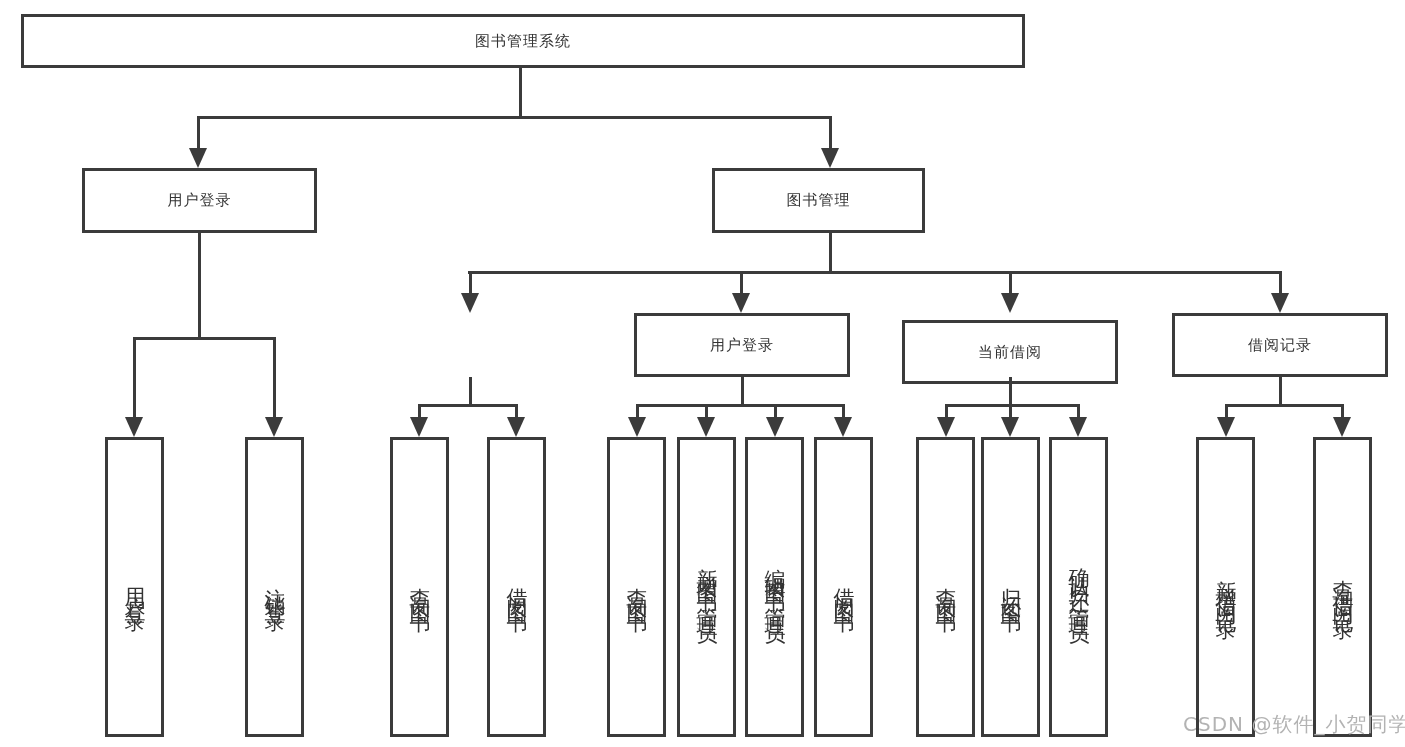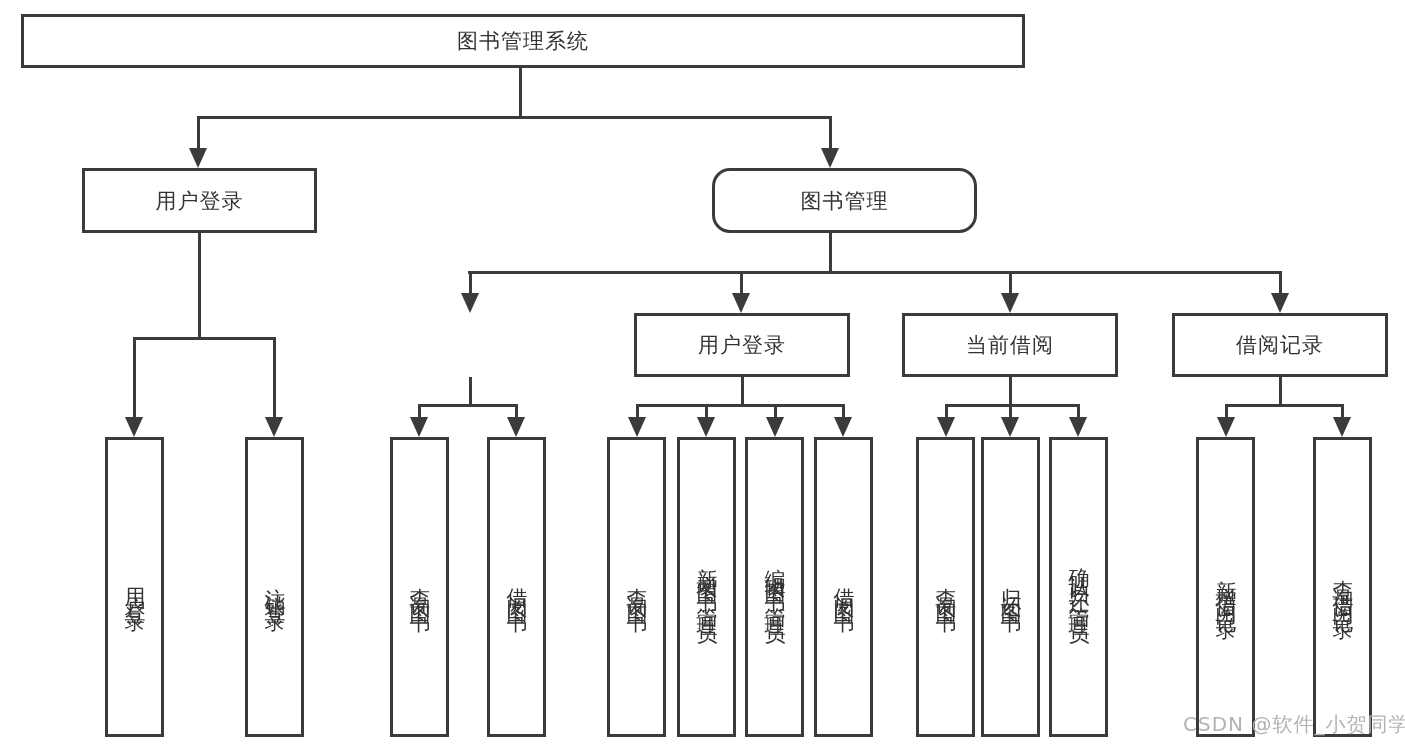--- a/index.html
+++ b/index.html
@@ -15,21 +15,21 @@
 
   
   .box{
     position:absolute;
     border:3px solid var(--line);
     background:#fff;
     display:flex;
     align-items:center;
     justify-content:center;
     color:var(--text);
-    font-size:21px;
+    font-size:15px;
     letter-spacing:1px;
   }
   .vbox{
     font-size:21px;
   }
   .vbox .vtext{
     writing-mode:vertical-rl;
     text-orientation:mixed;
     letter-spacing:8px;
     line-height:1;
@@ -69,21 +69,21 @@
   <div class="vline" style="left:519px;top:68px;height:50px;"></div>
   <div class="hline" style="left:197px;top:116px;width:635px;"></div>
   <div class="vline" style="left:197px;top:116px;height:34px;"></div>
   <div class="ahead" style="left:189px;top:148px;"></div>
   <div class="vline" style="left:829px;top:116px;height:34px;"></div>
   <div class="ahead" style="left:821px;top:148px;"></div>
 
   <div class="box" style="left:82px;top:168px;width:235px;height:65px;">
     <span>用户登录</span>
   </div>
-  <div class="box" style="left:712px;top:168px;width:265px;height:65px;border-radius:18px;">
+  <div class="box" style="left:712px;top:168px;width:213px;height:65px;">
     <span>图书管理</span>
   </div>
 
   <div class="vline" style="left:198px;top:233px;height:106px;"></div>
   <div class="hline" style="left:133px;top:337px;width:143px;"></div>
   <div class="vline" style="left:133px;top:337px;height:82px;"></div>
   <div class="ahead" style="left:125px;top:417px;"></div>
   <div class="vline" style="left:273px;top:337px;height:82px;"></div>
   <div class="ahead" style="left:265px;top:417px;"></div>
 
@@ -94,21 +94,21 @@
   <div class="vline" style="left:740px;top:271px;height:23px;"></div>
   <div class="ahead" style="left:732px;top:293px;"></div>
   <div class="vline" style="left:1009px;top:271px;height:23px;"></div>
   <div class="ahead" style="left:1001px;top:293px;"></div>
   <div class="vline" style="left:1279px;top:271px;height:23px;"></div>
   <div class="ahead" style="left:1271px;top:293px;"></div>
 
   <div class="box" style="left:634px;top:313px;width:216px;height:64px;">
     <span>用户登录</span>
   </div>
-  <div class="box" style="left:902px;top:313px;width:216px;height:64px;">
+  <div class="box" style="left:902px;top:320px;width:216px;height:64px;">
     <span>当前借阅</span>
   </div>
   <div class="box" style="left:1172px;top:313px;width:216px;height:64px;">
     <span>借阅记录</span>
   </div>
 
   <div class="vline" style="left:469px;top:377px;height:30px;"></div>
   <div class="hline" style="left:418px;top:404px;width:100px;"></div>
   <div class="vline" style="left:418px;top:404px;height:14px;"></div>
   <div class="ahead" style="left:410px;top:417px;"></div>

